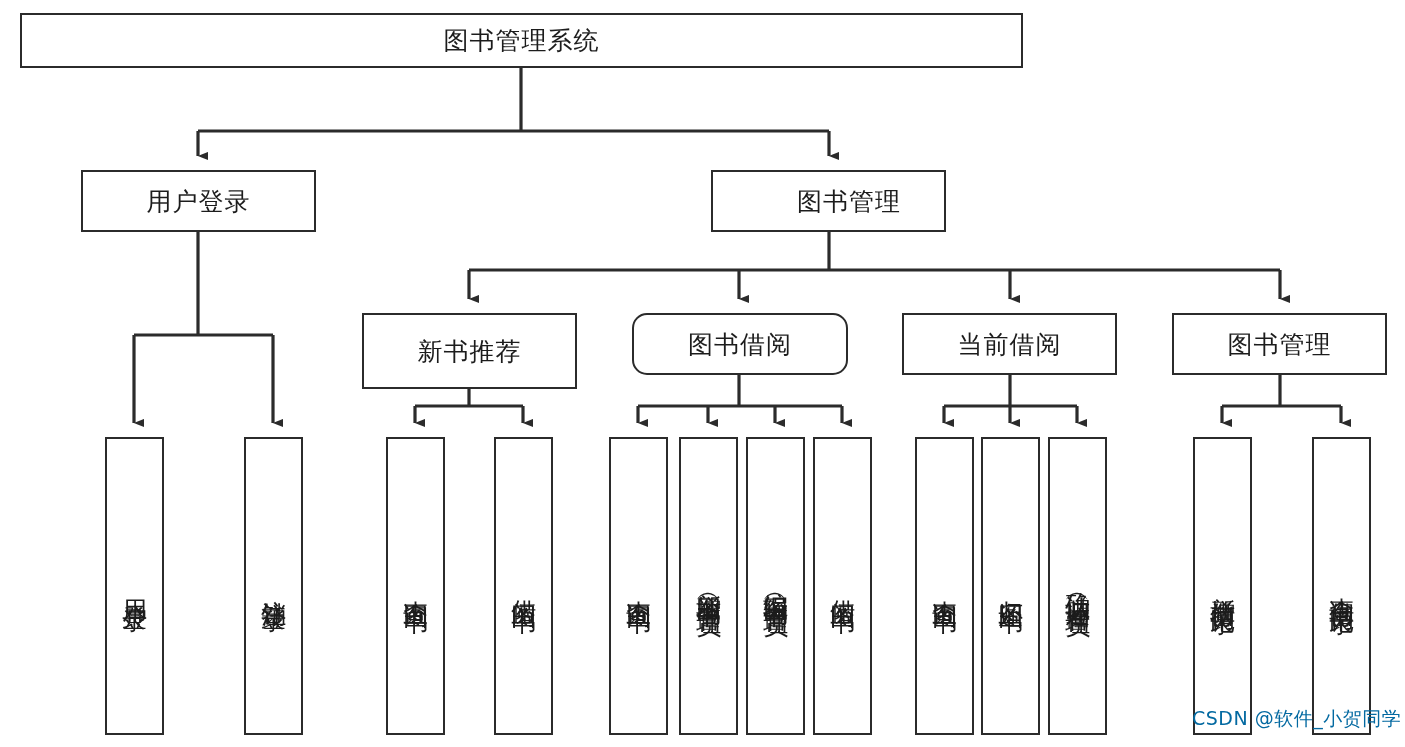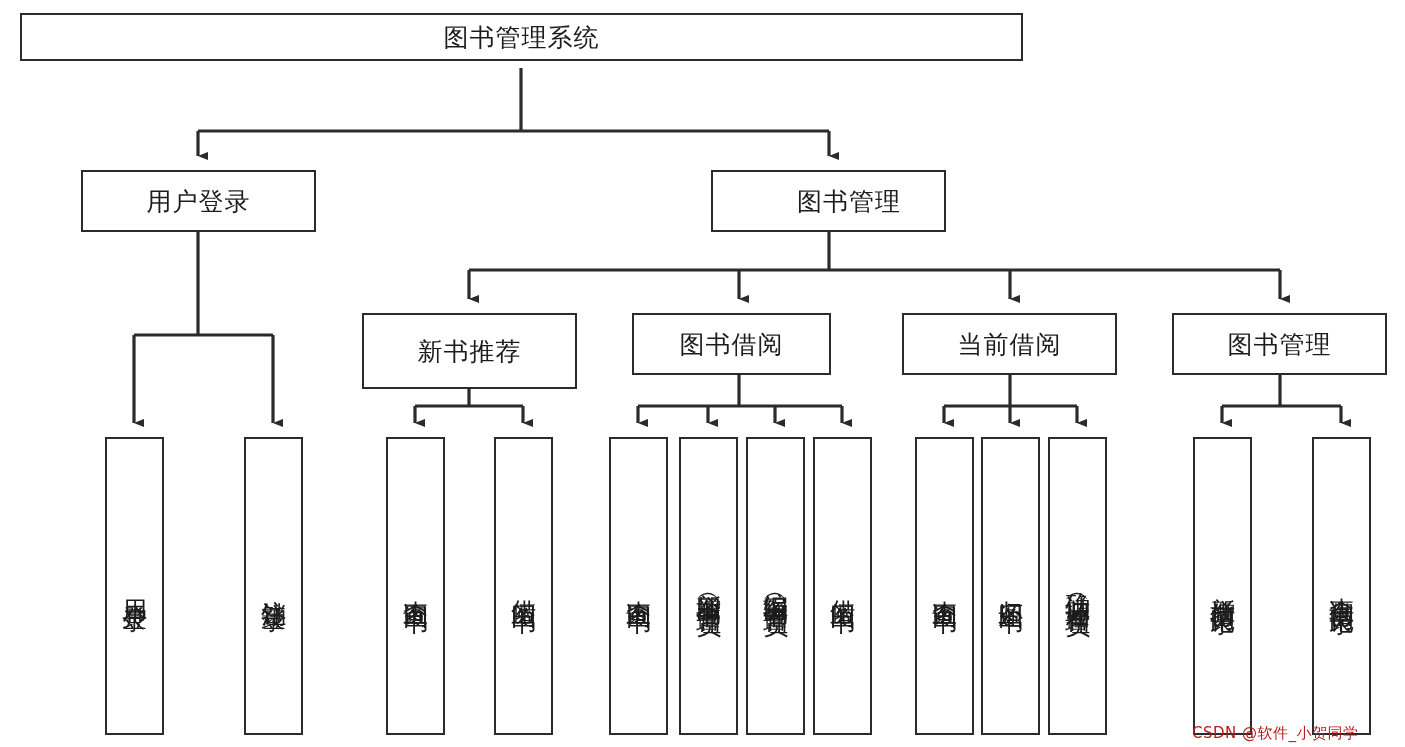--- a/index.html
+++ b/index.html
@@ -50,23 +50,23 @@
   }
   .node.vlabel > span{
     writing-mode:vertical-rl;
     text-orientation:upright;
     display:block;
     white-space:nowrap;
   }
   .watermark{
     position:absolute;
     left:1192px;
-    top:724px;
-    font-size:15px;
-    color:#b91c1c;
+    top:706px;
+    font-size:19px;
+    color:#0369a1;
     letter-spacing:0.5px;
     white-space:nowrap;
     z-index:5;
     font-family:"DejaVu Sans","Liberation Sans",sans-serif;
   }
 </style>
 </head>
 <body>
 
 <div id="canvas">
@@ -115,35 +115,35 @@
       <path d="M1010,406 L1010,423" marker-end="url(#arrowhead)"></path>
       <path d="M1077,406 L1077,423" marker-end="url(#arrowhead)"></path>
 
       <path d="M1280,375 L1280,406"></path>
       <path d="M1222,406 L1341,406"></path>
       <path d="M1222,406 L1222,423" marker-end="url(#arrowhead)"></path>
       <path d="M1341,406 L1341,423" marker-end="url(#arrowhead)"></path>
     </g>
   </svg>
 
-  <div class="node hlabel" style="left:20px;top:13px;width:1003px;height:48px;">
+  <div class="node hlabel" style="left:20px;top:13px;width:1003px;height:55px;">
     <span>图书管理系统</span>
   </div>
 
   <div class="node hlabel" style="left:81px;top:170px;width:235px;height:62px;">
     <span>用户登录</span>
   </div>
   <div class="node hlabel" style="left:711px;top:170px;width:235px;height:62px;padding-left:41px;">
     <span>图书管理</span>
   </div>
 
   <div class="node hlabel" style="left:362px;top:313px;width:215px;height:76px;">
     <span>新书推荐</span>
   </div>
-  <div class="node hlabel" style="left:632px;top:313px;width:199px;height:62px;">
+  <div class="node hlabel" style="left:632px;top:313px;width:216px;height:62px;border-radius:15px;">
     <span>图书借阅</span>
   </div>
   <div class="node hlabel" style="left:902px;top:313px;width:215px;height:62px;font-family:Liberation Serif, serif;">
     <span>当前借阅</span>
   </div>
   <div class="node hlabel" style="left:1172px;top:313px;width:215px;height:62px;">
     <span>图书管理</span>
   </div>
 
   <div class="node vlabel" style="left:105px;top:437px;width:59px;height:298px;">

